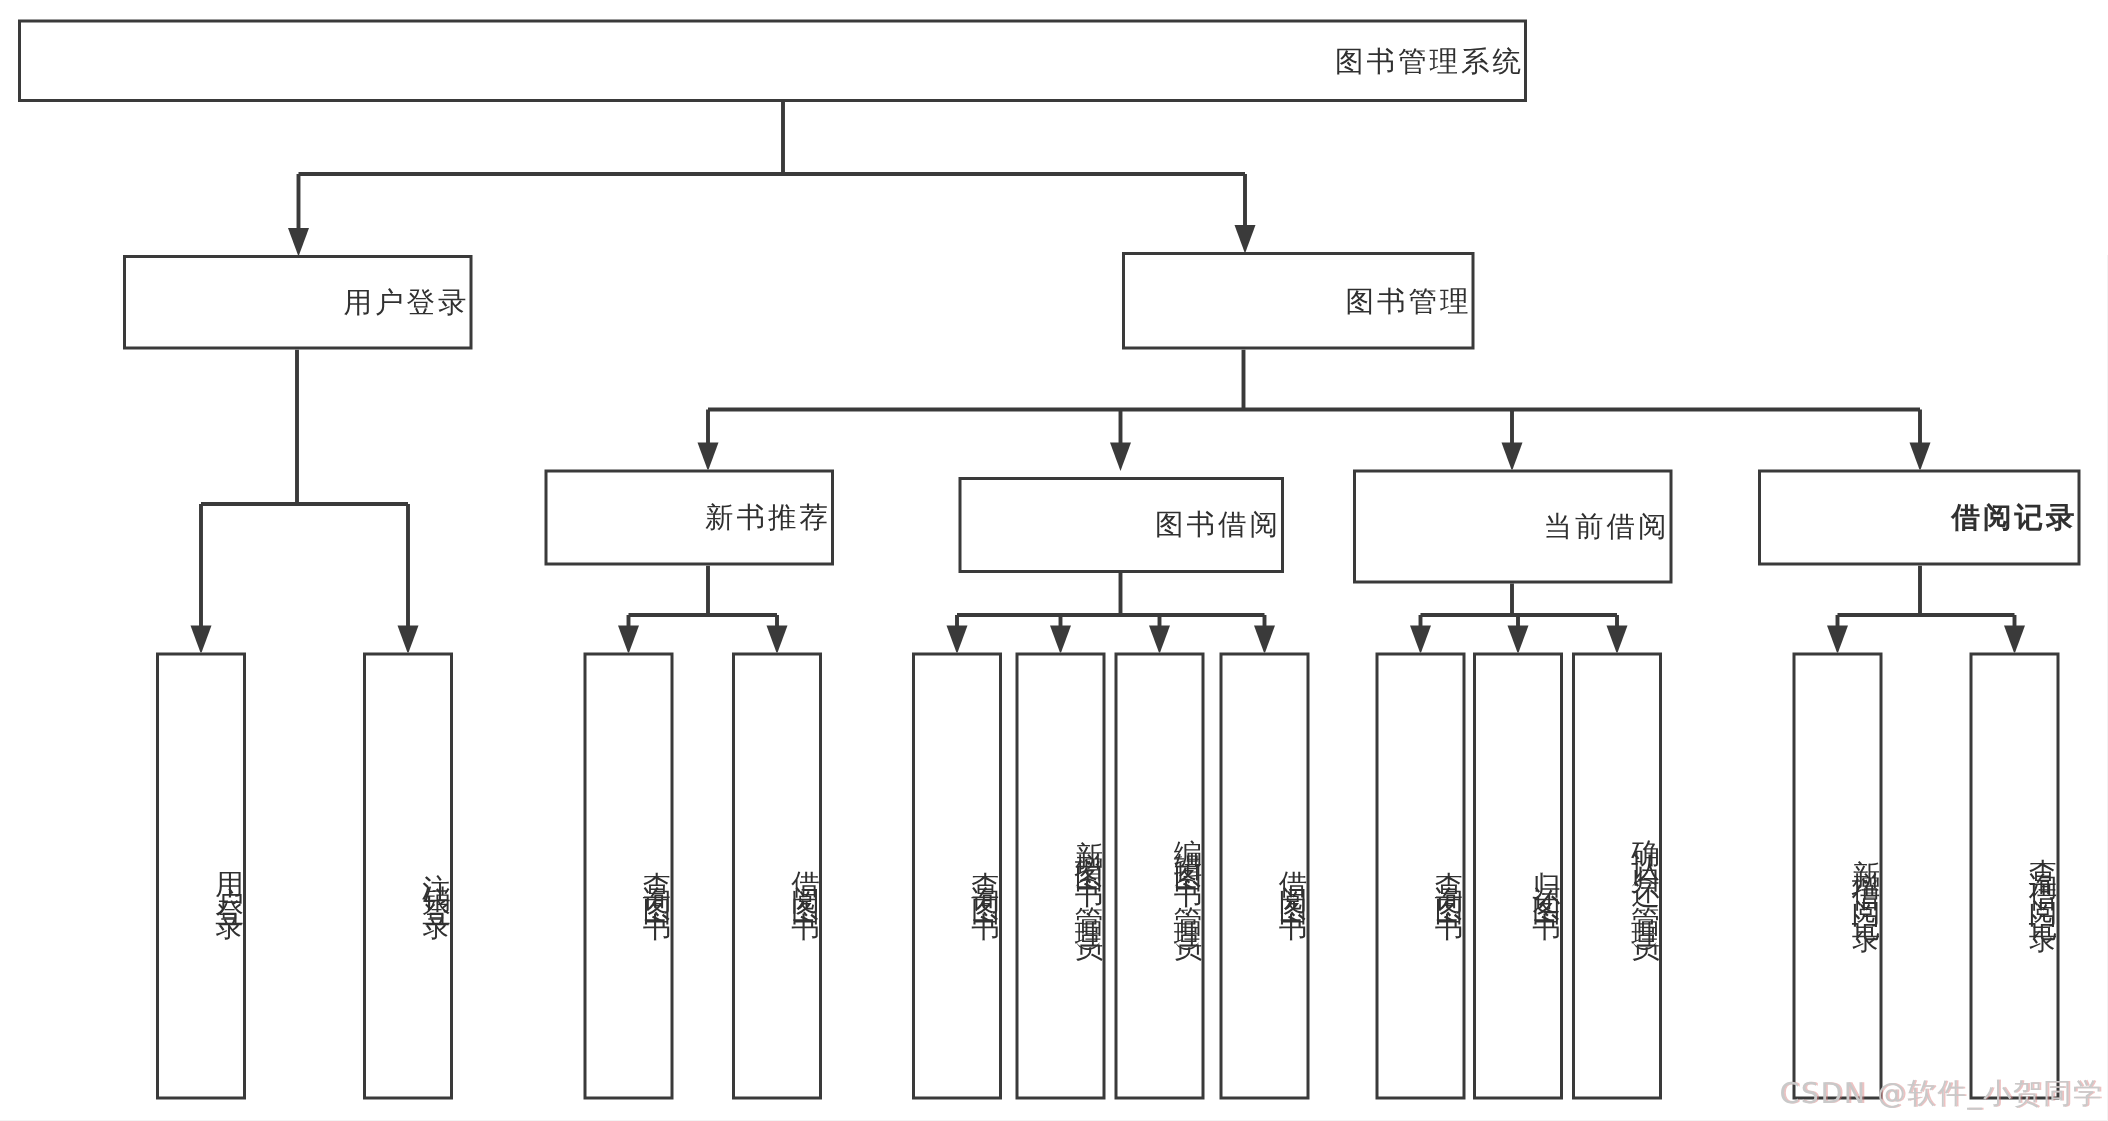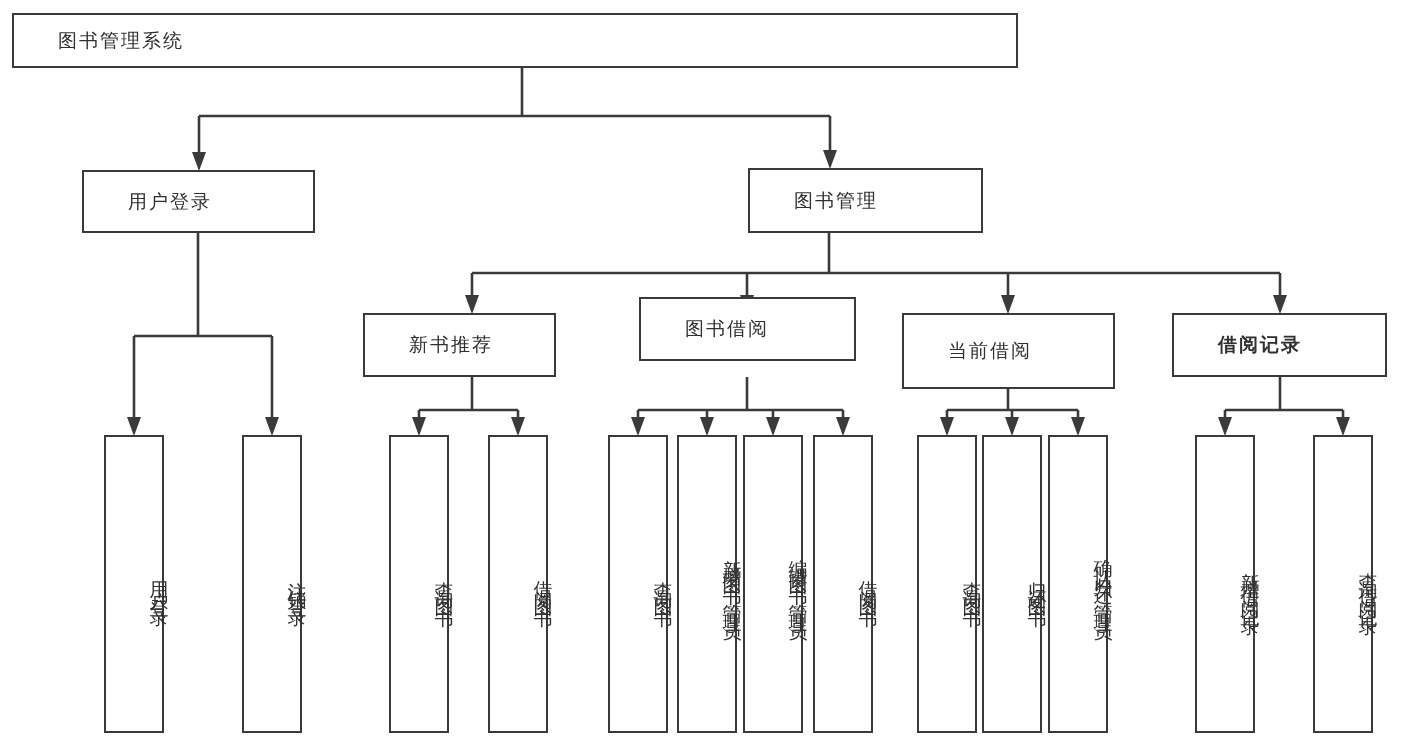--- a/index.html
+++ b/index.html
@@ -9,21 +9,21 @@
   .canvas{
     position:relative; width:1405px; height:747px; background:var(--background);
     font-family:"DejaVu Sans","Liberation Sans",sans-serif; color:var(--text);
     overflow:hidden; margin:0 auto;
   }
   svg.connectors{position:absolute; left:0; top:0; width:1405px; height:747px; pointer-events:none;}
   .ln{stroke:var(--line); stroke-width:2.6; fill:none;}
   .arrow{fill:var(--line); stroke:none;}
   .box{
     position:absolute; box-sizing:border-box; background:var(--background);
-    border:2.5px solid var(--line); display:flex; align-items:center; justify-content:flex-start;padding-left:44px;
+    border:2.5px solid var(--line); display:flex; align-items:center; justify-content:flex-end;padding-left:44px;
   }
   .box.h span{font-size:19px; letter-spacing:2px; white-space:nowrap;}
   .box.v span{
     writing-mode:vertical-rl; text-orientation:mixed;
     font-size:19px; letter-spacing:9px; line-height:1;
   }
   .watermark{
     position:absolute; right:3px; bottom:5px; font-size:19px; letter-spacing:1px;
     color:var(--watermark); text-shadow:1.2px 0 0 rgba(214,120,120,0.45); white-space:nowrap;
   }
@@ -90,21 +90,21 @@
   <div class="box h" style="left:82px;top:170px;width:233px;height:63px;">
     <span>用户登录</span>
   </div>
   <div class="box h" style="left:712px;top:168px;width:235px;height:65px;margin-left:36px;">
     <span>图书管理</span>
   </div>
 
   <div class="box h" style="left:363px;top:313px;width:193px;height:64px;">
     <span>新书推荐</span>
   </div>
-  <div class="box h" style="left:639px;top:297px;width:217px;height:64px;">
+  <div class="box h" style="left:639px;top:318px;width:217px;height:64px;">
     <span>图书借阅</span>
   </div>
   <div class="box h" style="left:902px;top:313px;width:213px;height:76px;">
     <span>当前借阅</span>
   </div>
   <div class="box h" style="left:1172px;top:313px;width:215px;height:64px;font-weight:bold;">
     <span>借阅记录</span>
   </div>
 
   <div class="box v" style="left:104px;top:435px;width:60px;height:298px;">
@@ -144,13 +144,14 @@
     <span>确认归还（管理员）</span>
   </div>
 
   <div class="box v" style="left:1195px;top:435px;width:60px;height:298px;">
     <span>新增借阅记录</span>
   </div>
   <div class="box v" style="left:1313px;top:435px;width:60px;height:298px;">
     <span>查询借阅记录</span>
   </div>
 
+  <div class="watermark">CSDN @软件_小贺同学</div>
 </div>
 
 </body></html>

